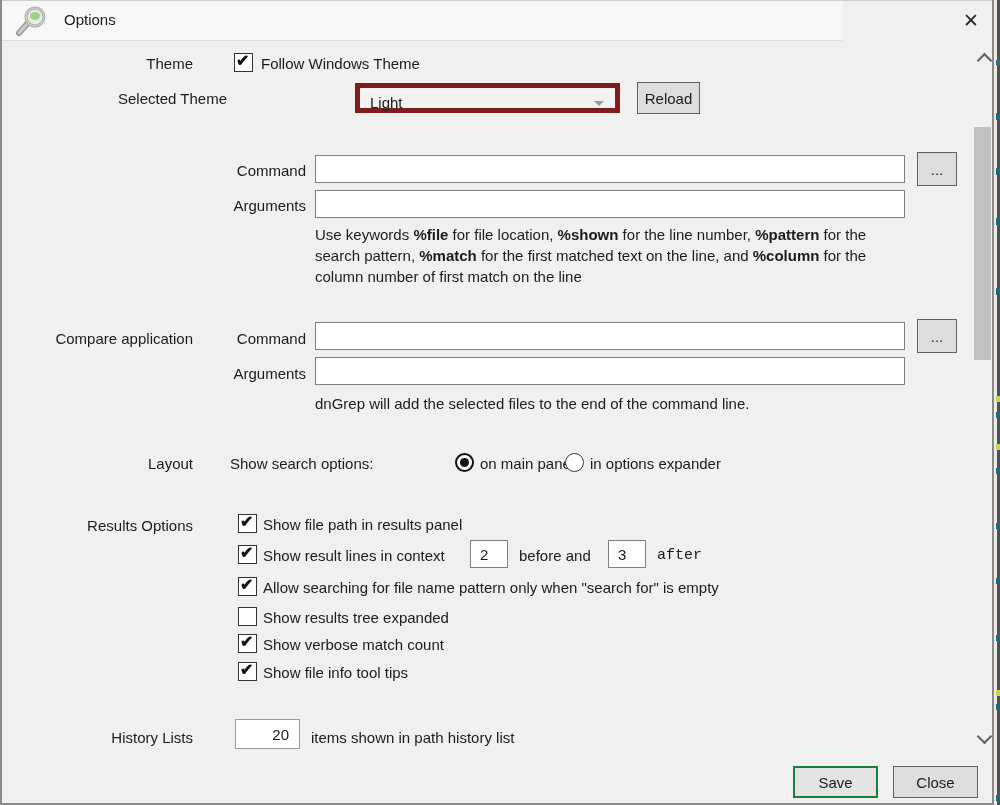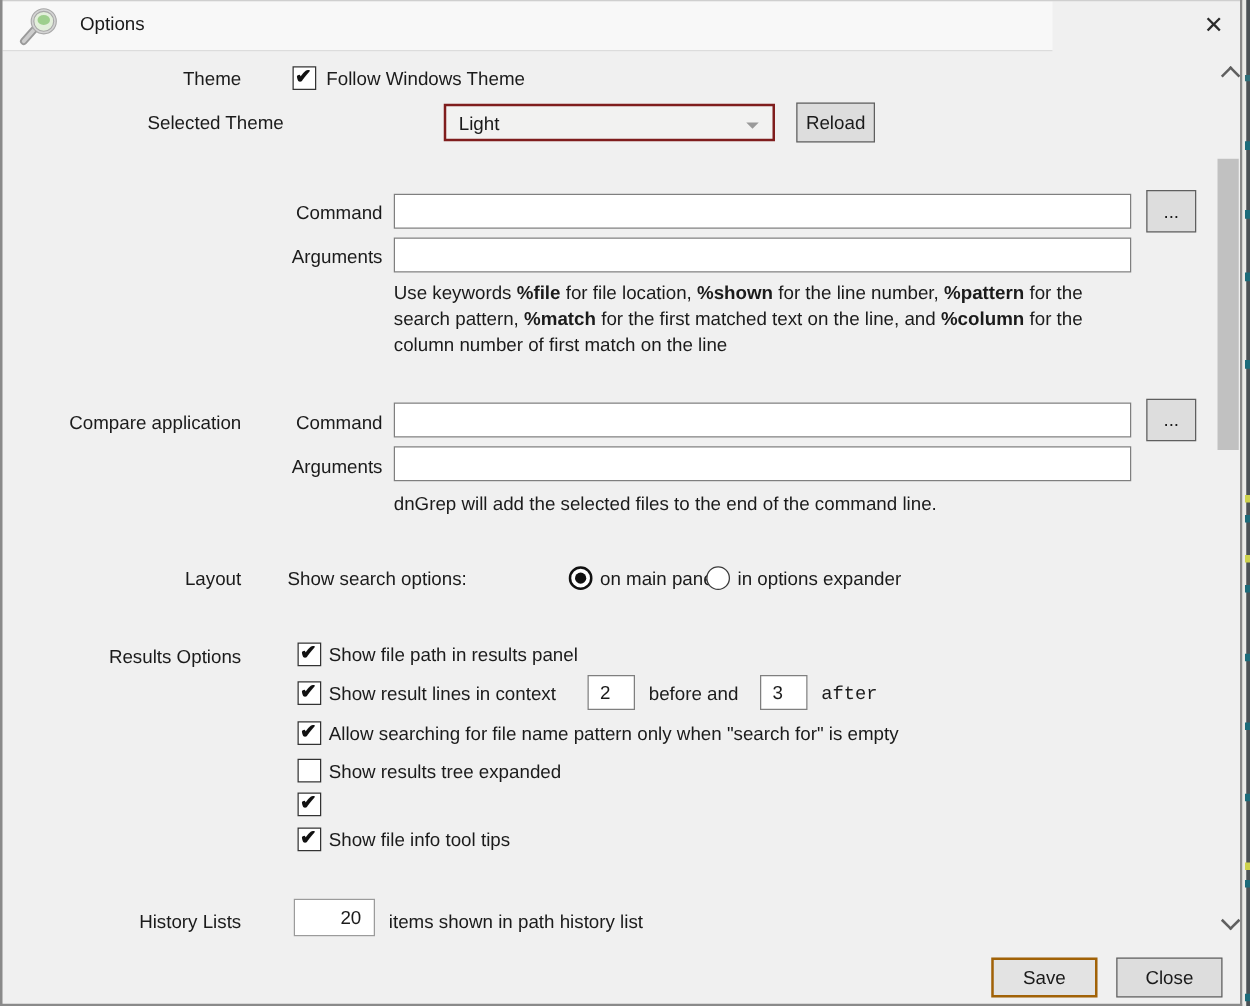--- a/index.html
+++ b/index.html
@@ -23,23 +23,23 @@
   .field-label{position:absolute;left:0;width:306px;text-align:right;line-height:19px;}
   .txt{position:absolute;line-height:19px;white-space:nowrap;}
 
   input.tbox{position:absolute;box-sizing:border-box;border:1px solid #7f7f7f;background:#fff;
     font-family:"Liberation Sans",sans-serif;font-size:15px;color:#1b1b1b;padding:0 6px;outline:none;}
   input.numbox{text-align:left;padding:0 0 0 9px;}
   input.numbox-r{text-align:right;padding:0 10px 0 0;}
 
   .btn{position:absolute;box-sizing:border-box;background:#ddd;border:1px solid #5f5f5f;
     display:flex;align-items:center;justify-content:center;font-size:15px;color:#1a1a1a;cursor:default;}
-  .btn.focused{border:2px solid #a16207;background:#e3e3e3;}
+  .btn.focused{border:2px solid #15803d;background:#e3e3e3;}
 
-  .combo{position:absolute;box-sizing:border-box;background:#f2f2f1;border:2px solid #7f1d1d;}
+  .combo{position:absolute;box-sizing:border-box;background:#f2f2f1;border:5px solid #7f1d1d;}
   .combo .val{position:absolute;left:10px;top:5px;line-height:19px;color:#1a1a1a;}
   .combo .arrow{position:absolute;right:11px;top:13px;width:0;height:0;
     border-left:5px solid transparent;border-right:5px solid transparent;border-top:5px solid #9a9a9a;}
 
   .checkbox{position:absolute;width:19px;height:19px;box-sizing:border-box;border:1px solid #333;background:#fff;}
   .checkbox .mark{display:none;position:absolute;left:1px;top:-3px;font-size:16px;font-weight:bold;color:#111;}
   .checkbox.checked .mark{display:block;}
 
   .radio{position:absolute;width:19px;height:19px;box-sizing:border-box;border:1px solid #3a3a3a;border-radius:50%;background:#fff;}
   .radio.selected{border:2px solid #111;}
@@ -133,20 +133,21 @@
       <span class="mark">✔</span>
     </span>
   <span class="txt" style="left:263px;top:578px;">Allow searching for file name pattern only when "search for" is empty</span>
 
   <span class="checkbox" style="left:238px;top:607px;"></span>
   <span class="txt" style="left:263px;top:608px;">Show results tree expanded</span>
 
   <span class="checkbox checked" style="left:238px;top:634px;">
       <span class="mark">✔</span>
     </span>
+  <span class="txt" style="left:263px;top:635px;">Show verbose match count</span>
 
   <span class="checkbox checked" style="left:238px;top:662px;">
       <span class="mark">✔</span>
     </span>
   <span class="txt" style="left:263px;top:663px;">Show file info tool tips</span>
 
   <span class="sec-label" style="top:728px;">History Lists</span>
   <input class="tbox numbox-r" style="left: 235px; top: 719px; width: 65px; height: 30px; border-color: rgb(155, 155, 155); padding-left: 20px;" value="20">
   <span class="txt" style="left:311px;top:728px;">items shown in path history list</span>
 

